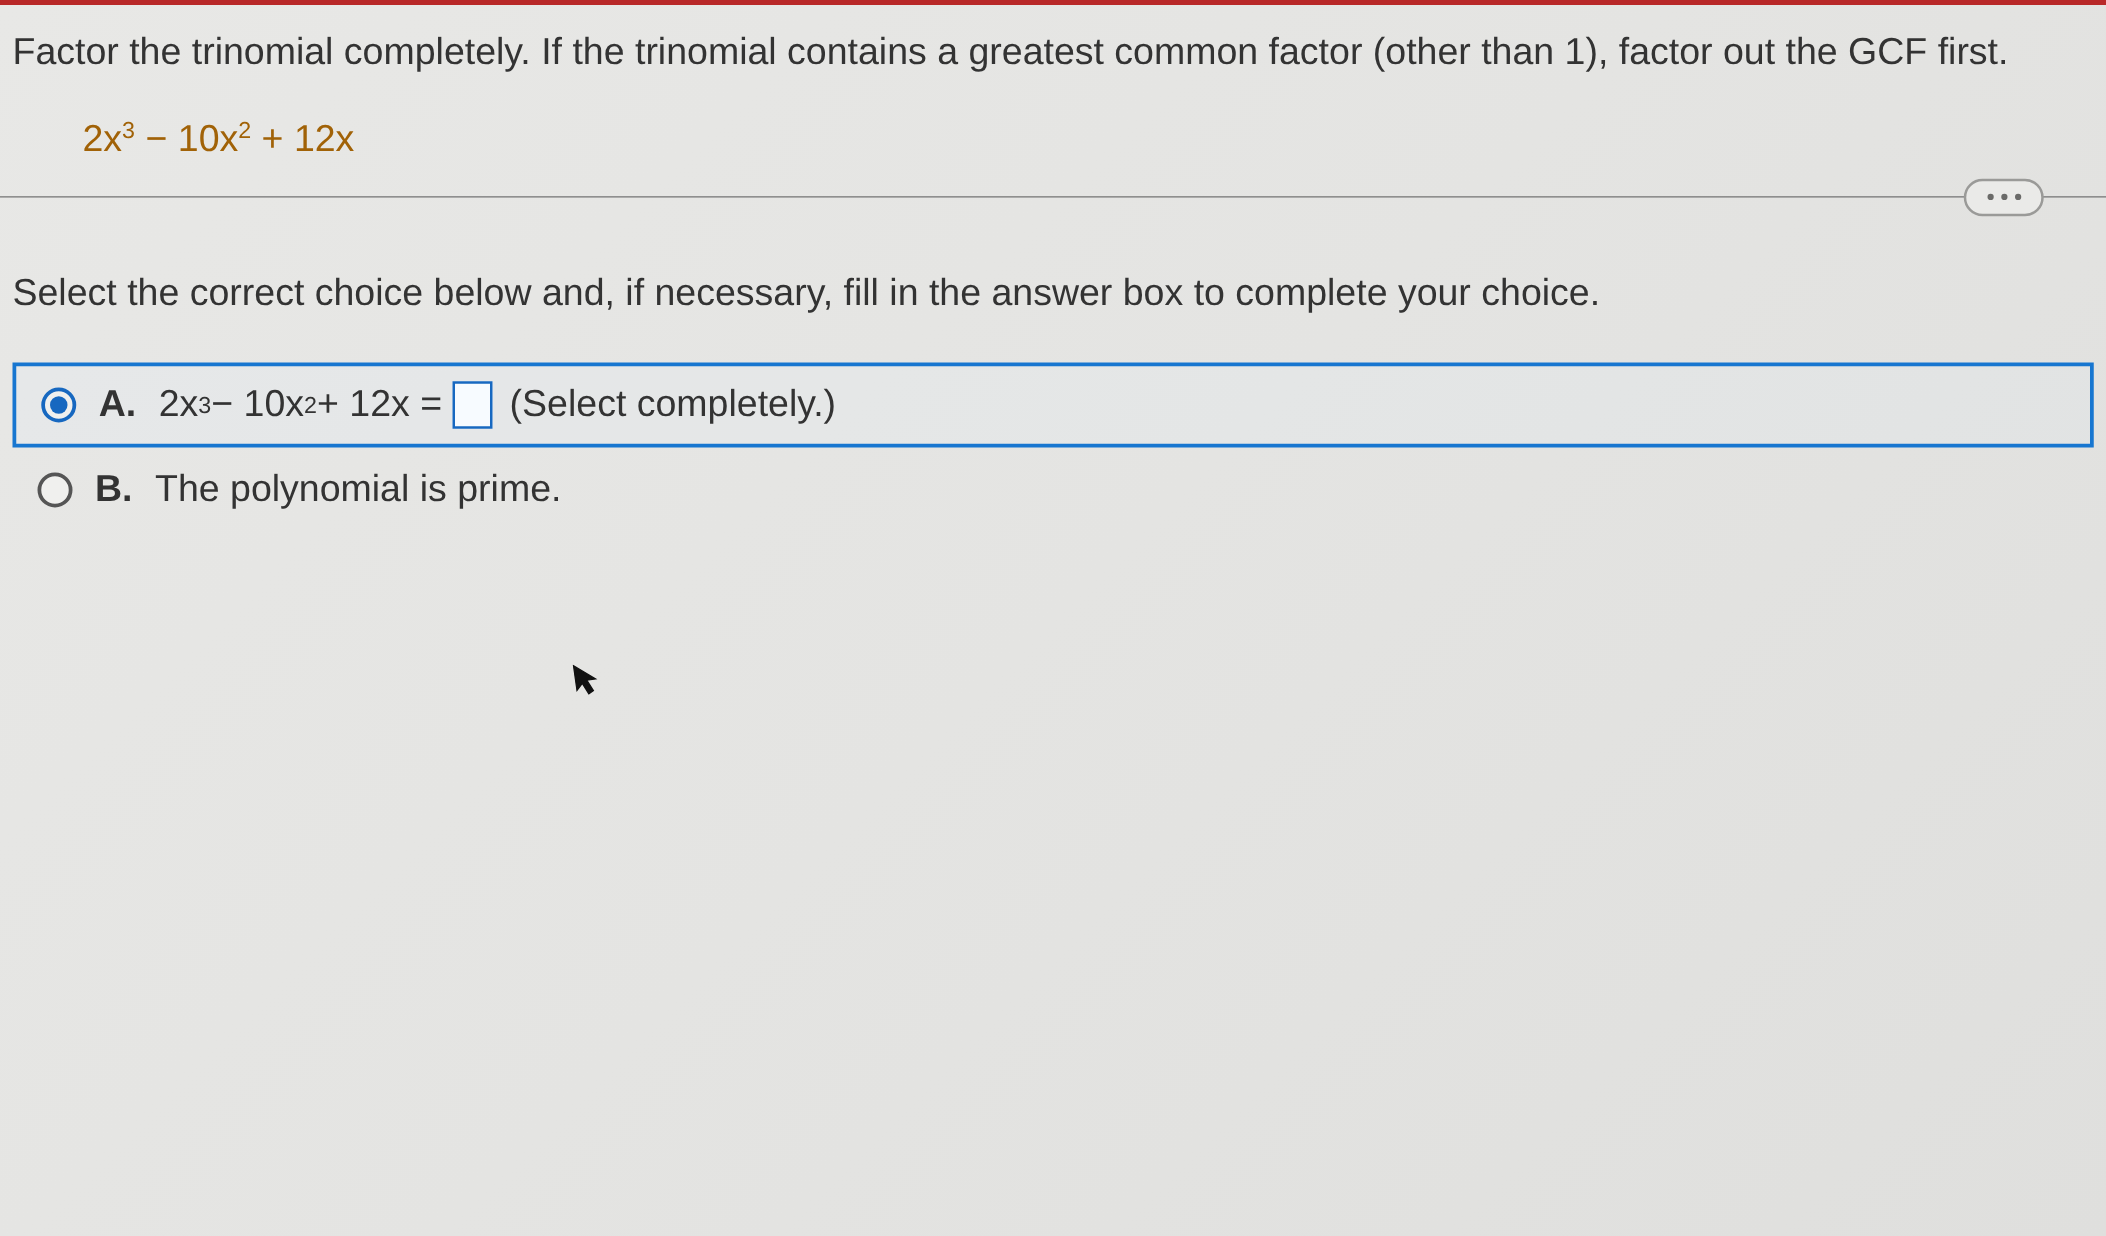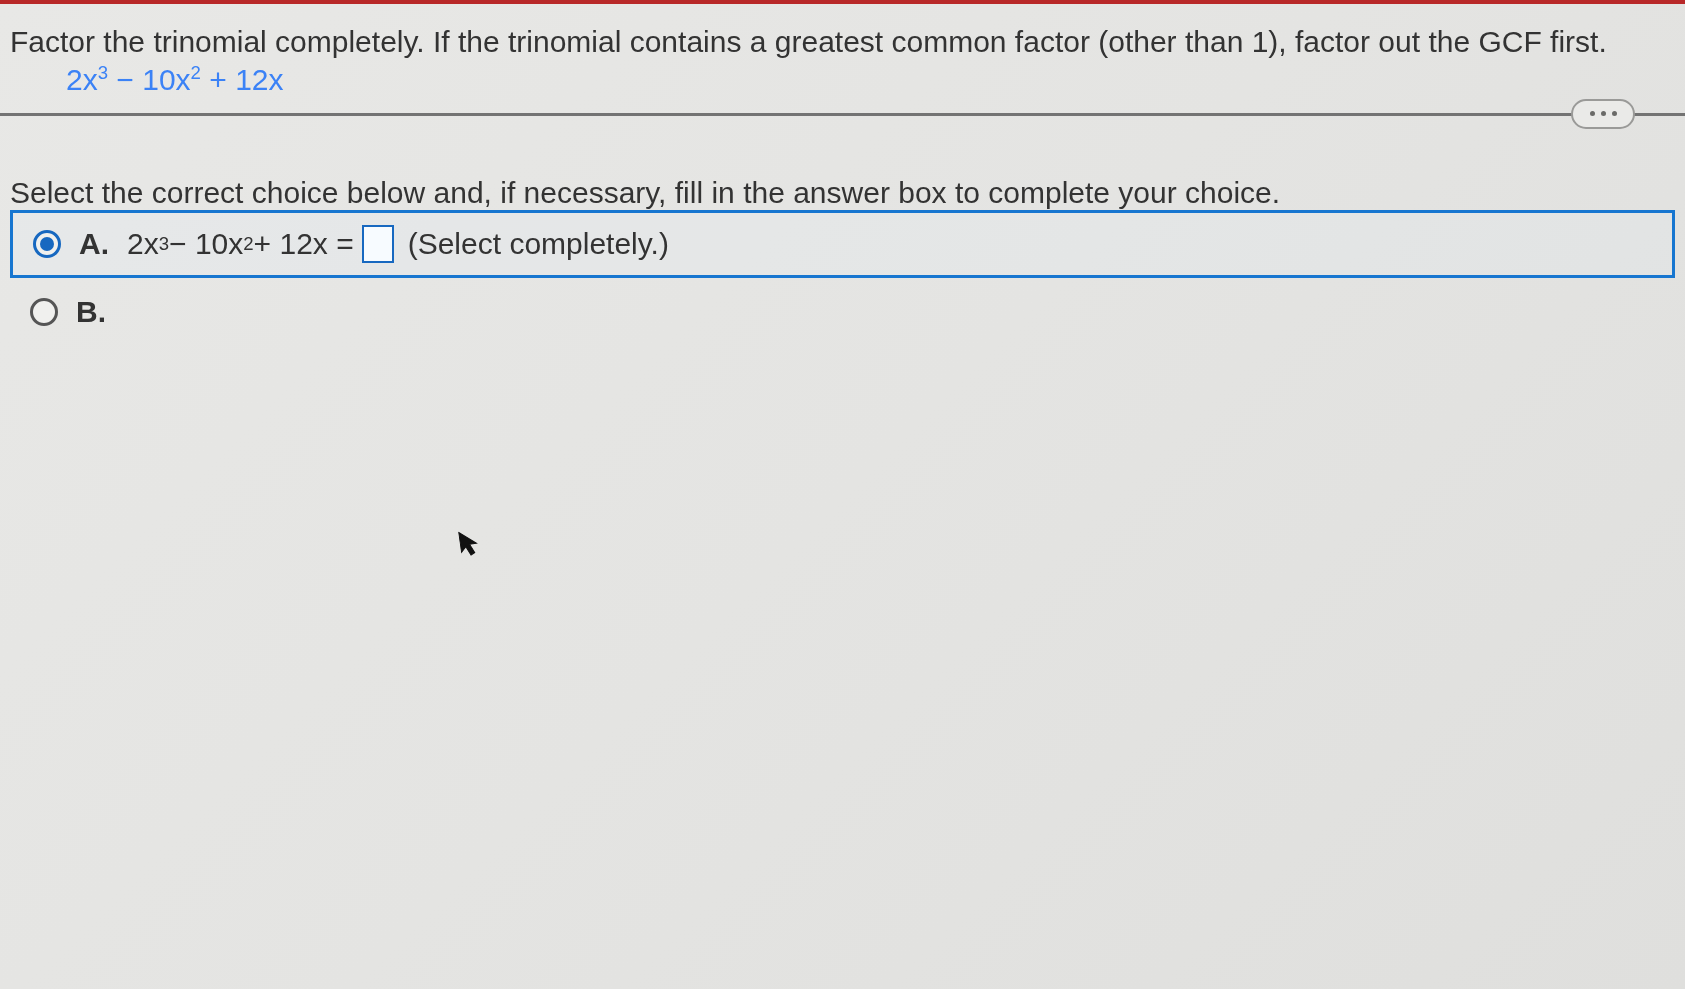--- a/index.html
+++ b/index.html
@@ -10,33 +10,34 @@
     background: linear-gradient(135deg, #e8e8e6 0%, #e4e4e2 50%, #dfdfdd 100%);
     color: #2a2a2a;
     overflow: hidden;
   }
   .top-red {
     height: 4px;
     background: #b82828;
     width: 100%;
   }
   .question-section {
-    padding: 18px 10px 16px 10px;
-    border-bottom: 3px solid #737373;
+    padding: 18px 10px 28px 10px;
+    border-bottom: 1px solid #737373;
     position: relative;
   }
   .question-text {
     font-size: 30px;
     line-height: 1.35;
     color: #333;
   }
   .expression-row {
+    margin-top: 32px;
     margin-left: 56px;
     font-size: 30px;
-    color: #3b82f6;
+    color: #a16207;
     font-family: Arial, sans-serif;
   }
   sup {
     font-size: 0.62em;
     vertical-align: super;
     line-height: 0;
   }
   .more-pill {
     position: absolute;
     right: 50px;
@@ -53,20 +54,21 @@
   }
   .more-pill .dot {
     width: 5px; height: 5px; background:#6a6a68; border-radius:50%; margin:0 3px;
   }
   .answer-section {
     padding: 60px 10px 20px 10px;
   }
   .instruction {
     font-size: 30px;
     color: #333;
+    margin-bottom: 38px;
   }
   .choice-row {
     display: flex;
     align-items: center;
     font-size: 30px;
     color: #333;
     padding: 10px 12px 10px 20px;
     min-height: 68px;
   }
   .choice-row.selected {
@@ -165,20 +167,21 @@
           <sup>2</sup>
           <span> + 12x = </span>
         <span class="answer-box"></span>
         <span class="hint">(Select completely.)</span>
       </span>
     </div>
 
     <div class="choice-row">
       <span class="radio"></span>
       <span class="choice-label">B.</span>
+      <span class="choice-body">The polynomial is prime.</span>
     </div>
   </div>
 
   <div class="cursor-icon">
     <svg width="22" height="28" viewBox="0 0 22 28">
       <path d="M1 1 L1 21 L6 16 L10 25 L14 23 L10 14 L17 14 Z" fill="#111" stroke="#111" stroke-width="1"></path>
     </svg>
   </div>
 </div>
 

